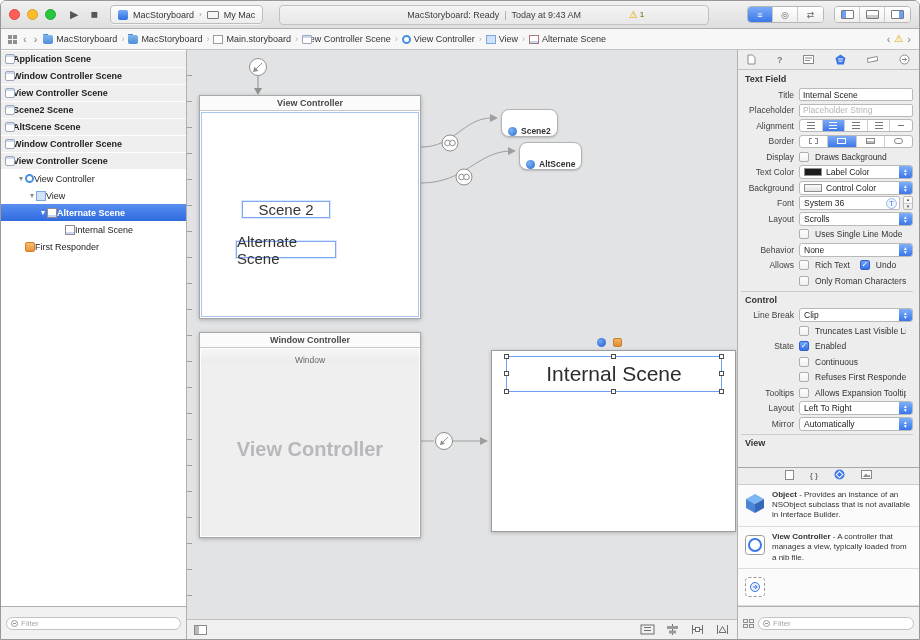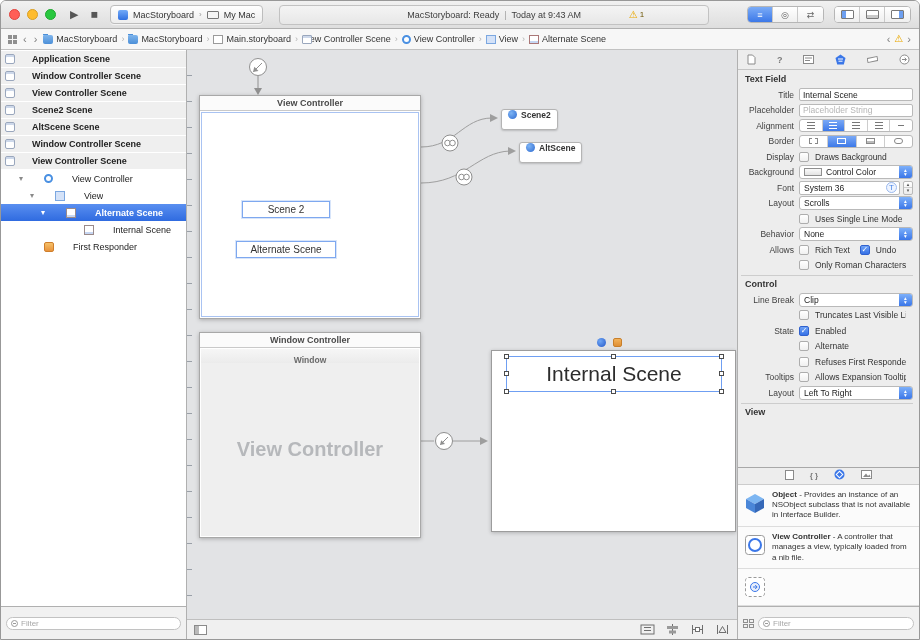--- a/index.html
+++ b/index.html
@@ -49,21 +49,21 @@
   .cic.view { background:#d4e2f8; border:1px solid #7ba7e0; }
   .cic.field { background:#fff; border:1px solid #a77; box-shadow:inset 0 -2px 0 #c6d6f2; }
   .jbright { margin-left:auto; display:flex; align-items:center; gap:3px; }
 
   
   .main { flex:1; display:flex; min-height:0; }
 
   
   .outline { width:186px; flex:0 0 186px; border-right:1px solid #b0b0b0; background:#fff; display:flex; flex-direction:column; }
   .orows { flex:1; overflow:hidden; padding-top:1px; font-size:9px; }
-  .orow { height:17px; display:flex; align-items:center; gap:19px; padding-left:4px; color:#222; }
+  .orow { height:17px; display:flex; align-items:center; gap:0; padding-left:4px; color:#222; }
   .orow.hdr { background:#efefef; font-weight:bold; border-bottom:1px solid #fff; }
   .orow.l1{padding-left:16px;} .orow.l2{padding-left:27px;} .orow.l3{padding-left:38px;} .orow.l4{padding-left:56px;}
   .orow.selrow { background:linear-gradient(#5a8ff0,#2f6be0); color:#fff; font-weight:bold; }
   .orow.selrow .tri { color:#fff; }
   .tri { width:8px; color:#8a8a8a; font-size:8px; text-align:center; flex:0 0 auto; }
   .tri.blank { visibility:hidden; }
   .oic { width:10px; height:10px; flex:0 0 auto; }
   .oic.scene { border:1px solid #9aa7bd; background:#fff; border-radius:2px; box-shadow:inset 0 2px 0 #cdd8ea; }
   .oic.vc { width:9px; height:9px; border-radius:50%; border:2px solid #4a90e2; background:#fff; }
   .oic.view { background:#d4e2f8; border:1px solid #7ba7e0; }
@@ -82,29 +82,29 @@
   .gridbtn b { border:1px solid #8f8f8f; }
 
   
   .canvas { flex:1; position:relative; background:#e2e3e5; overflow:hidden; }
   .ticks { position:absolute; left:0; top:0; bottom:20px; width:5px; background:repeating-linear-gradient(to bottom, transparent 0 25px, #9aa0a8 25px 26px); z-index:1; }
   .overlay { position:absolute; left:0; top:0; z-index:2; pointer-events:none; }
   .scene { position:absolute; background:#fff; border:1px solid #a8a8a8; box-shadow:0 1px 4px rgba(0,0,0,.25); z-index:3; }
   .scene-title { height:15px; border-bottom:1px solid #c9c9c9; display:flex; align-items:center; justify-content:center; font-size:9px; font-weight:bold; color:#4a4a4a; background:#fbfbfb; }
   .vc-scene { left:12px; top:45px; width:222px; height:224px; }
   .vc-body { position:absolute; top:16px; left:1px; right:1px; bottom:1px; border:1px solid #a9c3f2; background:#fff; }
-  .sbtn { position:absolute; border:1px solid #7ea8ef; background:#fff; font-size:10px; color:#333; display:flex; align-items:center; justify-content:center; box-shadow:0 0 0 1px rgba(126,168,239,.3); }
+  .sbtn { position:absolute; border:1px solid #7ea8ef; background:#fff; font-size:15px; color:#333; display:flex; align-items:center; justify-content:center; box-shadow:0 0 0 1px rgba(126,168,239,.3); }
   .sbtn.s2 { left:40px; top:88px; width:88px; height:17px; }
   .sbtn.alt { left:34px; top:128px; width:100px; height:17px; }
-  .refbadge { position:absolute; height:21px; background:#fff; border:1px solid #b4b4b4; border-radius:3px; display:flex; align-items:flex-start; gap:4px; padding:0 6px; font-size:8.5px; font-weight:bold; color:#333; box-shadow:0 1px 2px rgba(0,0,0,.18); z-index:4; }
+  .refbadge { position:absolute; height:28px; background:#fff; border:1px solid #b4b4b4; border-radius:8px; display:flex; align-items:flex-end; gap:4px; padding:0 6px; font-size:8.5px; font-weight:bold; color:#333; box-shadow:0 1px 2px rgba(0,0,0,.18); z-index:4; }
   .refic { width:9px; height:9px; border-radius:50%; background:radial-gradient(circle at 35% 35%, #7db4f5, #2e6ad0); flex:0 0 auto; }
   .ref-s2 { left:314px; top:59px; }
   .ref-alt { left:332px; top:92px; }
   .wc-scene { left:12px; top:282px; width:222px; height:206px; }
-  .wc-winbar { position:absolute; top:16px; left:1px; right:1px; height:22px; background:linear-gradient(#f6f6f6,#e6e6e6); border-bottom:1px solid #cfcfcf; display:flex; align-items:center; justify-content:center; font-size:8.5px; color:#6a6a6a;font-weight:bold; }
+  .wc-winbar { position:absolute; top:16px; left:1px; right:1px; height:22px; background:linear-gradient(#f6f6f6,#e6e6e6); border-bottom:1px solid #cfcfcf; display:flex; align-items:center; justify-content:center; font-size:8.5px; color:#6a6a6a; }
   .wc-body { position:absolute; top:30px; left:1px; right:1px; bottom:1px; background:#efefef; display:flex; align-items:center; justify-content:center; }
   .bigph { font-size:20px; font-weight:bold; color:#b6b8bb; }
   .dock { position:absolute; left:410px; top:288px; display:flex; gap:7px; z-index:4; }
   .dvc { width:9px; height:9px; border-radius:50%; background:radial-gradient(circle at 35% 35%, #6ea6f5, #2558c8); }
   .dfr { width:9px; height:9px; border-radius:2px; background:linear-gradient(#f3b35b,#df8f35); border:1px solid #c87f2b; }
   .rview { position:absolute; left:304px; top:300px; width:245px; height:182px; background:#fff; border:1px solid #9c9c9c; box-shadow:0 1px 4px rgba(0,0,0,.22); z-index:3; }
   .tf { position:absolute; left:14px; top:5px; width:216px; height:36px; border:1px solid #6f9ff2; background:#fff; display:flex; align-items:center; justify-content:center; font-size:21px; color:#2d2d2d; }
   .hdl { position:absolute; width:5px; height:5px; background:#fff; border:1px solid #4c4c4c; }
   .h-tl{left:-3px;top:-3px;} .h-tm{left:50%;margin-left:-3px;top:-3px;} .h-tr{right:-3px;top:-3px;}
   .h-ml{left:-3px;top:50%;margin-top:-3px;} .h-mr{right:-3px;top:50%;margin-top:-3px;}
@@ -549,20 +549,33 @@
           </div>
 
         <div class="irow">
             <span class="ilabel">Display</span>
           <div class="ictl">
               <span class="cb"></span>
               <span class="cblbl">Draws Background</span>
             </div>
           </div>
 
+        <div class="irow">
+            <span class="ilabel">Text Color</span>
+          <div class="ictl">
+              <div class="pop">
+                <span class="swatch dark"></span>
+                <span class="ptxt">Label Color</span>
+                <span class="parr">
+                  <i>▴</i>
+                  <i>▾</i>
+                </span>
+              </div>
+            </div>
+          </div>
 
         <div class="irow">
             <span class="ilabel">Background</span>
           <div class="ictl">
               <div class="pop">
                 <span class="swatch light"></span>
                 <span class="ptxt">Control Color</span>
                 <span class="parr">
                   <i>▴</i>
                   <i>▾</i>
@@ -670,21 +683,21 @@
                 <i>✓</i>
               </span>
               <span class="cblbl">Enabled</span>
             </div>
           </div>
 
         <div class="irow">
             <span class="ilabel"></span>
           <div class="ictl">
               <span class="cb"></span>
-              <span class="cblbl">Alternate</span>
+              <span class="cblbl">Continuous</span>
             </div>
           </div>
 
         <div class="irow">
             <span class="ilabel"></span>
           <div class="ictl">
               <span class="cb"></span>
               <span class="cblbl">Refuses First Responder</span>
             </div>
           </div>
@@ -704,20 +717,32 @@
               <div class="pop">
                 <span class="ptxt">Left To Right</span>
                 <span class="parr">
                   <i>▴</i>
                   <i>▾</i>
                 </span>
               </div>
             </div>
           </div>
 
+        <div class="irow">
+            <span class="ilabel">Mirror</span>
+          <div class="ictl">
+              <div class="pop">
+                <span class="ptxt">Automatically</span>
+                <span class="parr">
+                  <i>▴</i>
+                  <i>▾</i>
+                </span>
+              </div>
+            </div>
+          </div>
 
         <div class="isec bordered">View</div>
 
       </div>
 
       <div class="lib">
         <div class="libtabs">
           <span><svg width="9" height="10">
                 <rect x="0.5" y="0.5" width="8" height="9" fill="#fff" stroke="#8a8a8a"></rect>
               </svg></span>

